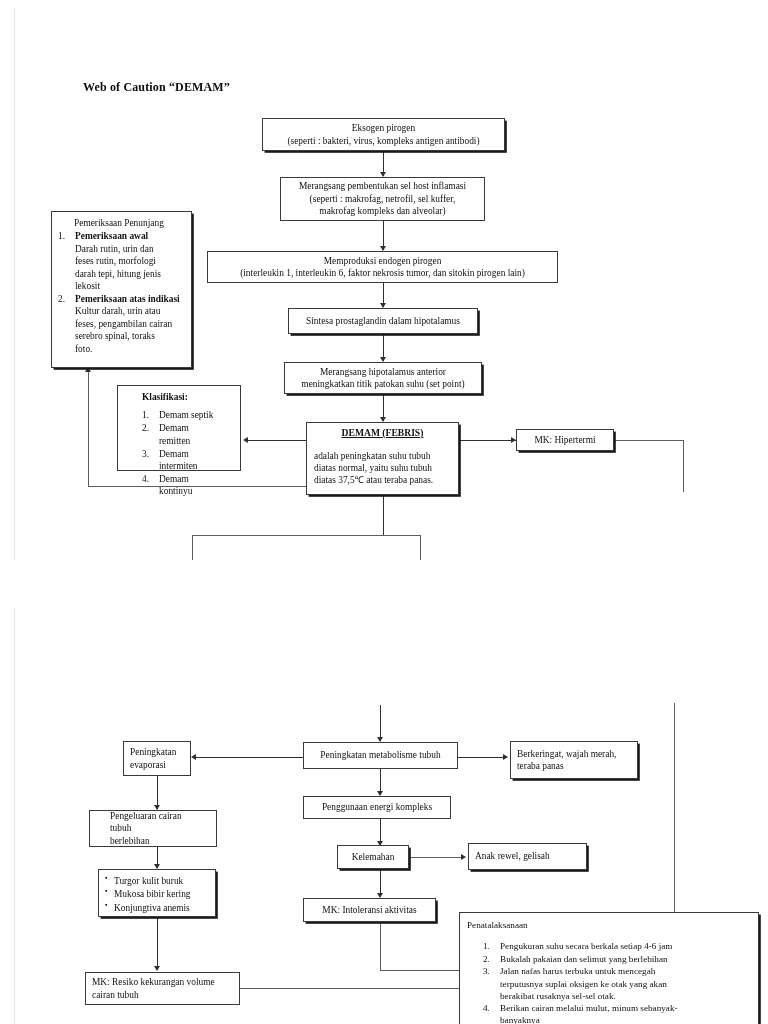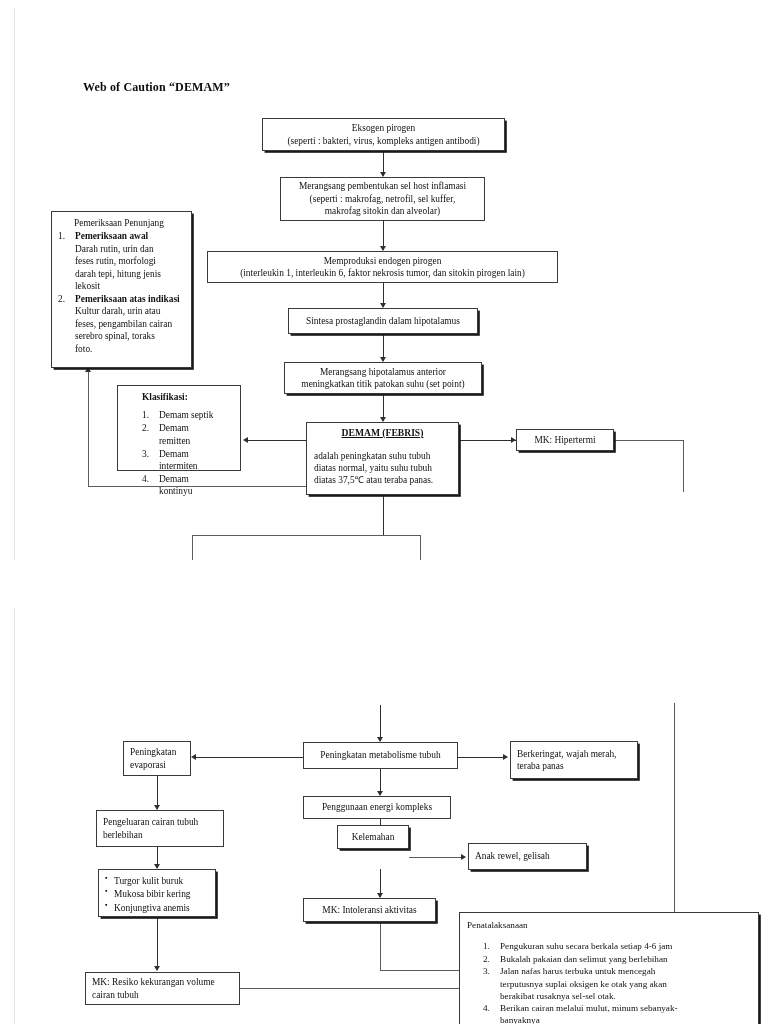--- a/index.html
+++ b/index.html
@@ -78,21 +78,21 @@
     </div>
   </div>
 
   <div class="ln v" style="left:383px;top:151px;height:25px;"></div>
   <div class="arw down" style="left:379.6px;top:172px;"></div>
 
   <div class="box" style="left:280px;top:177px;width:205px;height:44px;">
     <div class="vmid center">
       <div class="ctr">Merangsang pembentukan sel host inflamasi</div>
       <div class="ctr">(seperti : makrofag, netrofil, sel kuffer,</div>
-      <div class="ctr">makrofag sitokin dan alveolar)</div>
+      <div class="ctr">makrofag kompleks dan alveolar)</div>
     </div>
   </div>
 
   <div class="ln v" style="left:383px;top:221px;height:29px;"></div>
   <div class="arw down" style="left:379.6px;top:246px;"></div>
 
   <div class="box" style="left:207px;top:251px;width:351px;height:32px;">
     <div class="vmid center">
       <div class="ctr">Memproduksi endogen pirogen</div>
       <div class="ctr">(interleukin 1, interleukin 6, faktor nekrosis tumor, dan sitokin pirogen lain)</div>
@@ -211,21 +211,21 @@
   <div class="box shadow" style="left:510px;top:741px;width:128px;height:38px;padding:4px 6px;">
     <div class="vmid">
       <div>Berkeringat, wajah merah,</div>
       <div>teraba panas</div>
     </div>
   </div>
 
   <div class="ln v" style="left:157px;top:776px;height:33px;"></div>
   <div class="arw down" style="left:153.6px;top:805px;"></div>
 
-  <div class="box" style="left:96px;top:810px;width:128px;height:37px;padding:4px 6px;">
+  <div class="box" style="left:89px;top:810px;width:128px;height:37px;padding:4px 20px;">
     <div class="vmid">
       <div>Pengeluaran cairan tubuh</div>
       <div>berlebihan</div>
     </div>
   </div>
 
   <div class="ln v" style="left:157px;top:847px;height:21px;"></div>
   <div class="arw down" style="left:153.6px;top:864px;"></div>
 
   <div class="box shadow" style="left:98px;top:869px;width:118px;height:48px;padding:5px 6px;">
@@ -254,21 +254,21 @@
 
   <div class="box" style="left:303px;top:796px;width:148px;height:23px;">
     <div class="vmid center">
       <div class="ctr">Penggunaan energi kompleks</div>
     </div>
   </div>
 
   <div class="ln v" style="left:380px;top:819px;height:26px;"></div>
   <div class="arw down" style="left:376.6px;top:841px;"></div>
 
-  <div class="box shadow" style="left:337px;top:825px;width:72px;height:24px;">
+  <div class="box shadow" style="left:337px;top:845px;width:72px;height:24px;">
     <div class="vmid center">
       <div class="ctr">Kelemahan</div>
     </div>
   </div>
 
   <div class="ln h thin" style="left:409px;top:857px;width:56px;"></div>
   <div class="arw right" style="left:461px;top:853.6px;"></div>
 
   <div class="box shadow" style="left:468px;top:843px;width:119px;height:27px;padding:4px 6px;">
     <div class="vmid">

